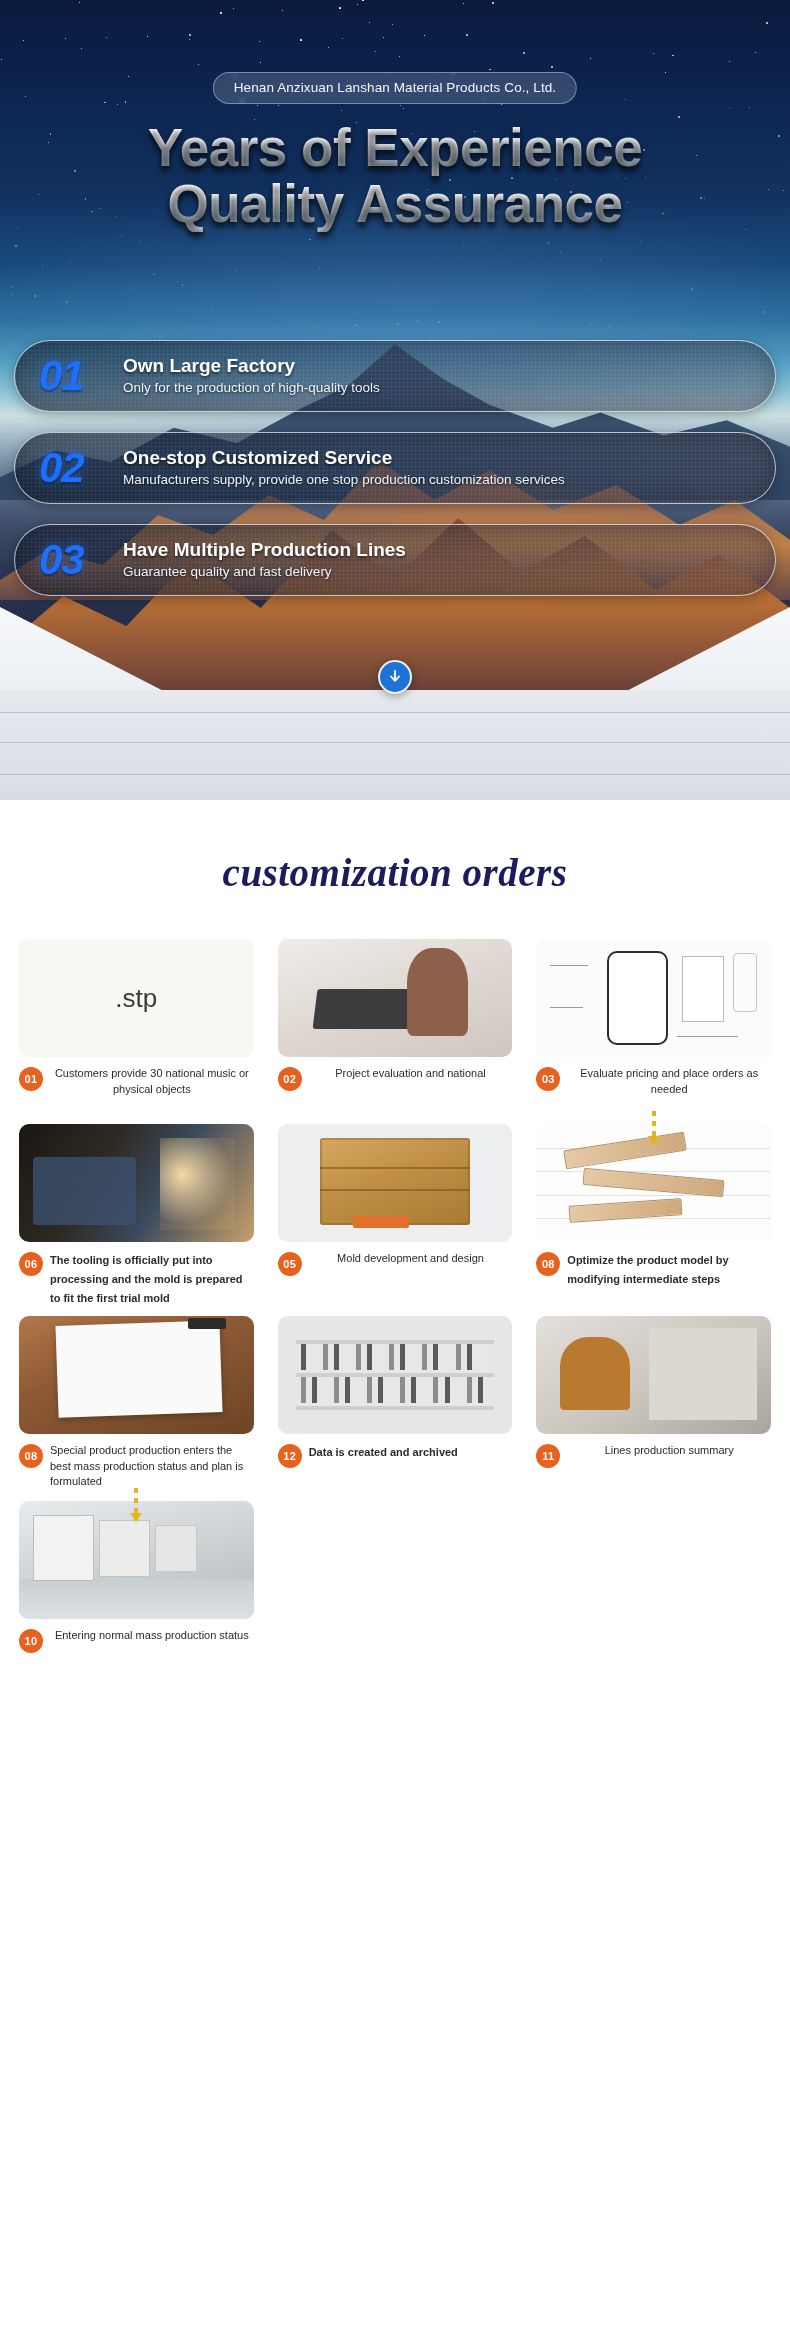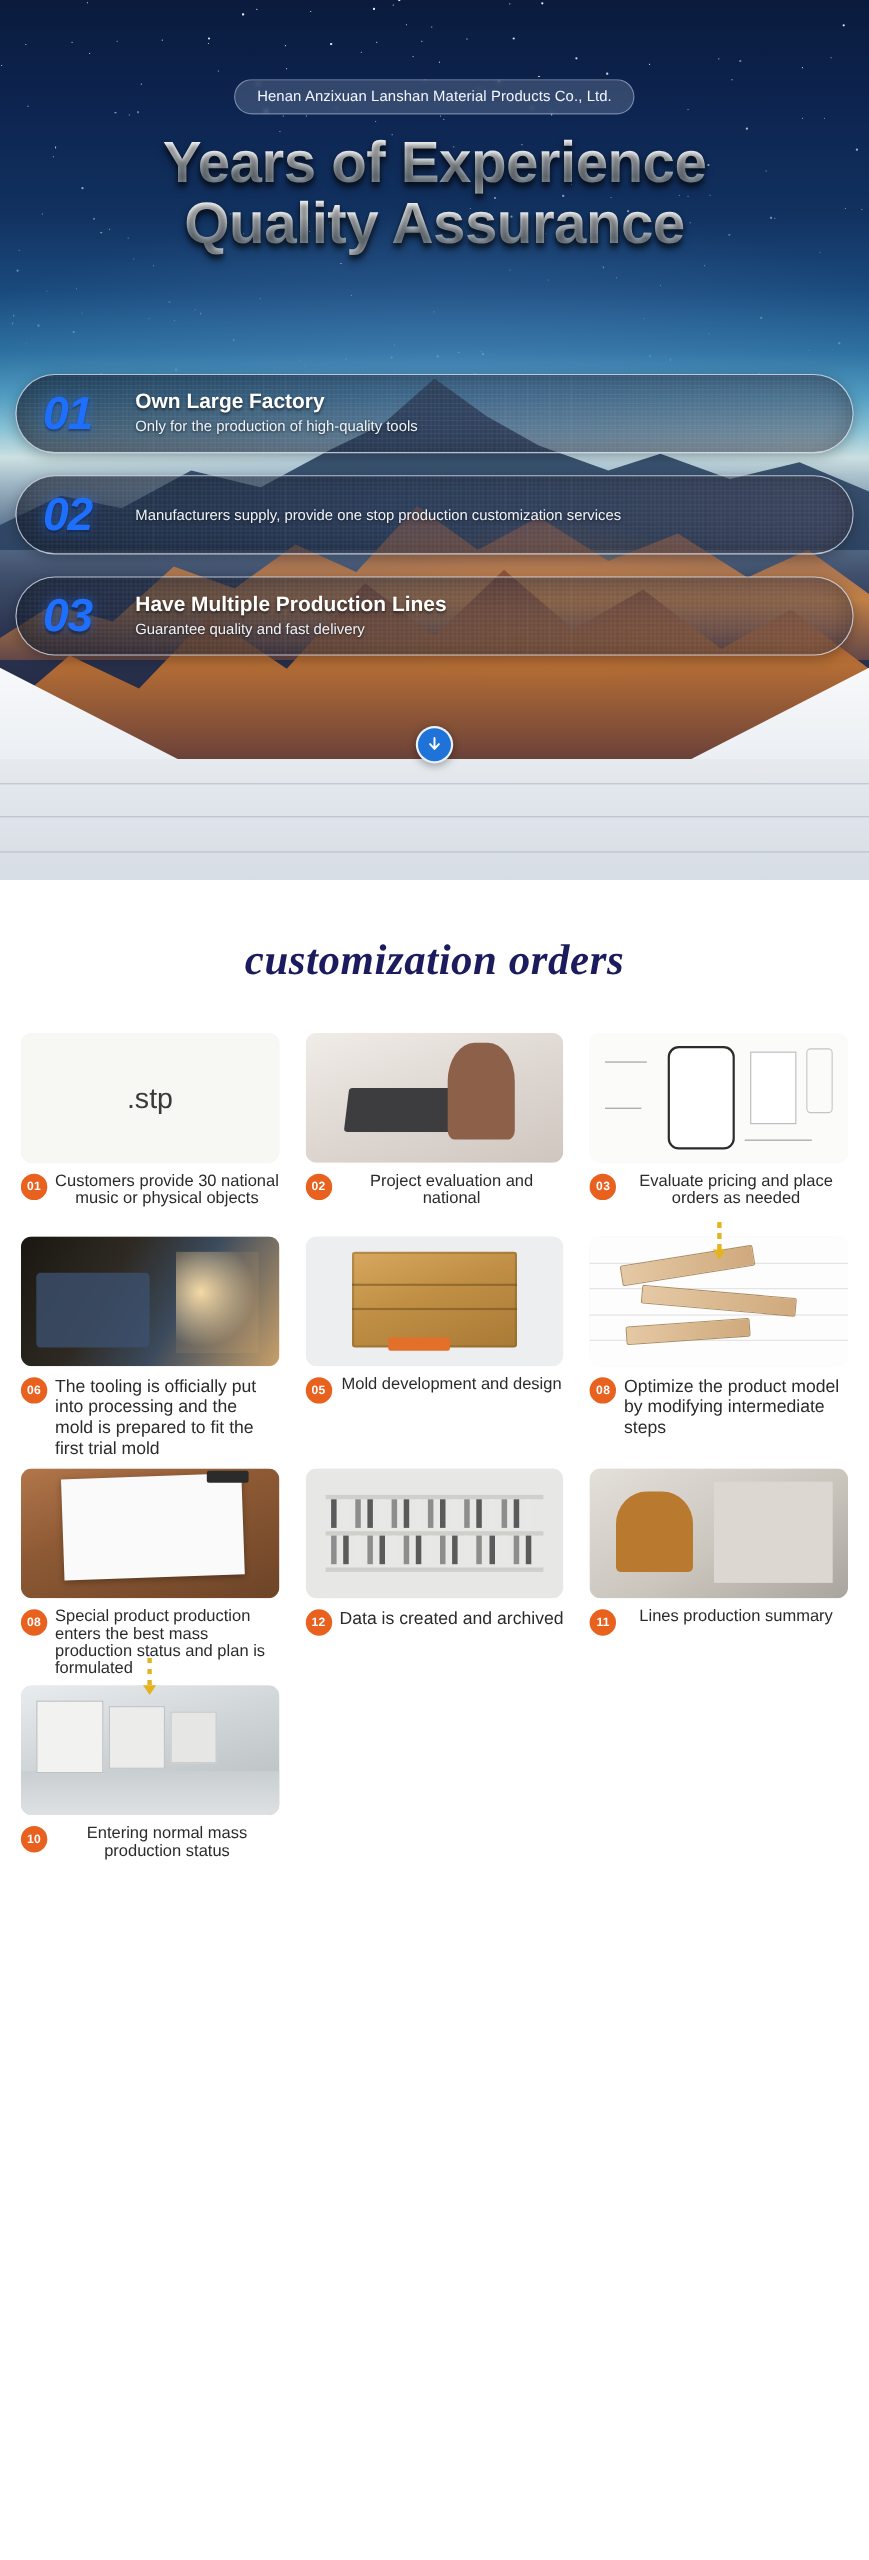--- a/index.html
+++ b/index.html
@@ -210,27 +210,27 @@
     width:24px; height:24px; border-radius:50%;
     background:#e8611e;
     color:#fff;
     font-size:11px; font-weight:bold;
     display:flex; align-items:center; justify-content:center;
     margin-top:1px;
     letter-spacing:.3px;
   }
   .cap-text {
     flex:1;
-    font-size:15px;
+    font-size:11px;
     line-height:15.5px;
     color:#2b2b2b;
   }
   .cap.center .cap-text { text-align:center; }
   .cap.left .cap-text { text-align:left; }
-  .cap.big .cap-text { font-size:16px; line-height:19px; }
+  .cap.big .cap-text { font-size:11px; line-height:19px;font-weight:bold; }
 
   
   .connector {
     position:absolute;
     left:50%; transform:translateX(-50%);
     width:14px;
     display:flex; flex-direction:column; align-items:center;
     z-index:4;
   }
   .connector .dash {
@@ -527,20 +527,21 @@
       <div class="fbar">
         <div class="fnum">01</div>
         <div class="ftext">
           <div class="ftitle">Own Large Factory</div>
           <div class="fsub">Only for the production of high-quality tools</div>
         </div>
       </div>
       <div class="fbar">
         <div class="fnum">02</div>
         <div class="ftext">
+          <div class="ftitle">One-stop Customized Service</div>
           <div class="fsub">Manufacturers supply, provide one stop production customization services</div>
         </div>
       </div>
       <div class="fbar">
         <div class="fnum">03</div>
         <div class="ftext">
           <div class="ftitle">Have Multiple Production Lines</div>
           <div class="fsub">Guarantee quality and fast delivery</div>
         </div>
       </div>

